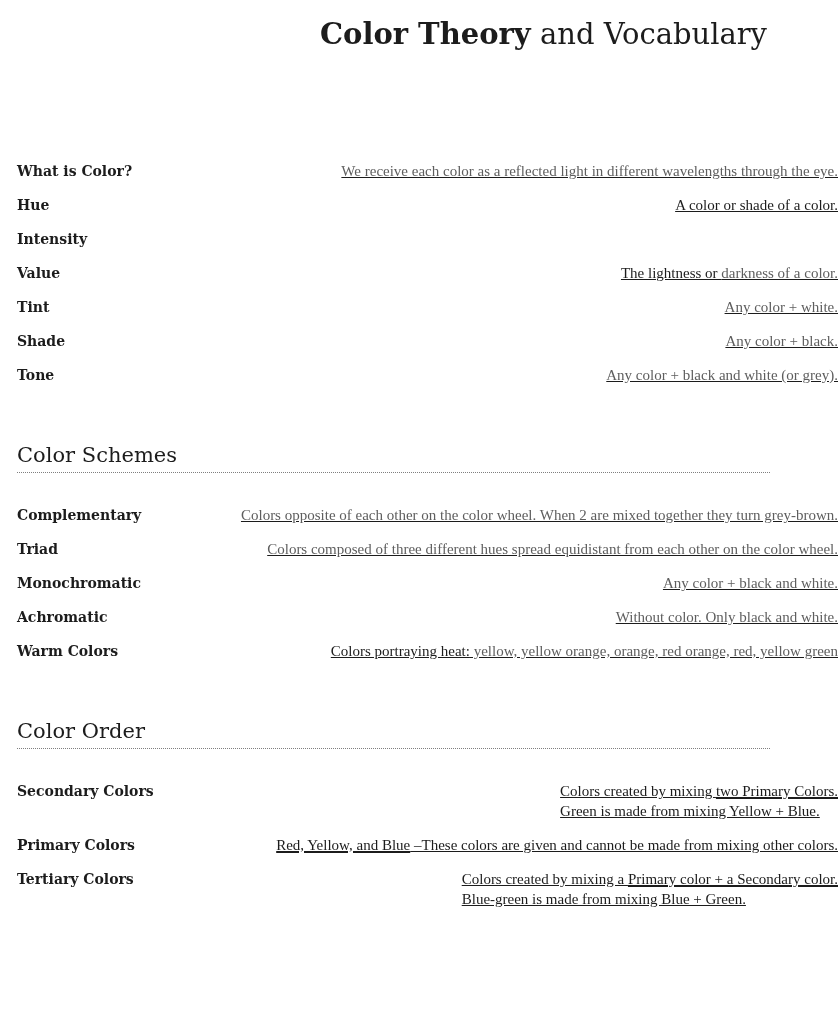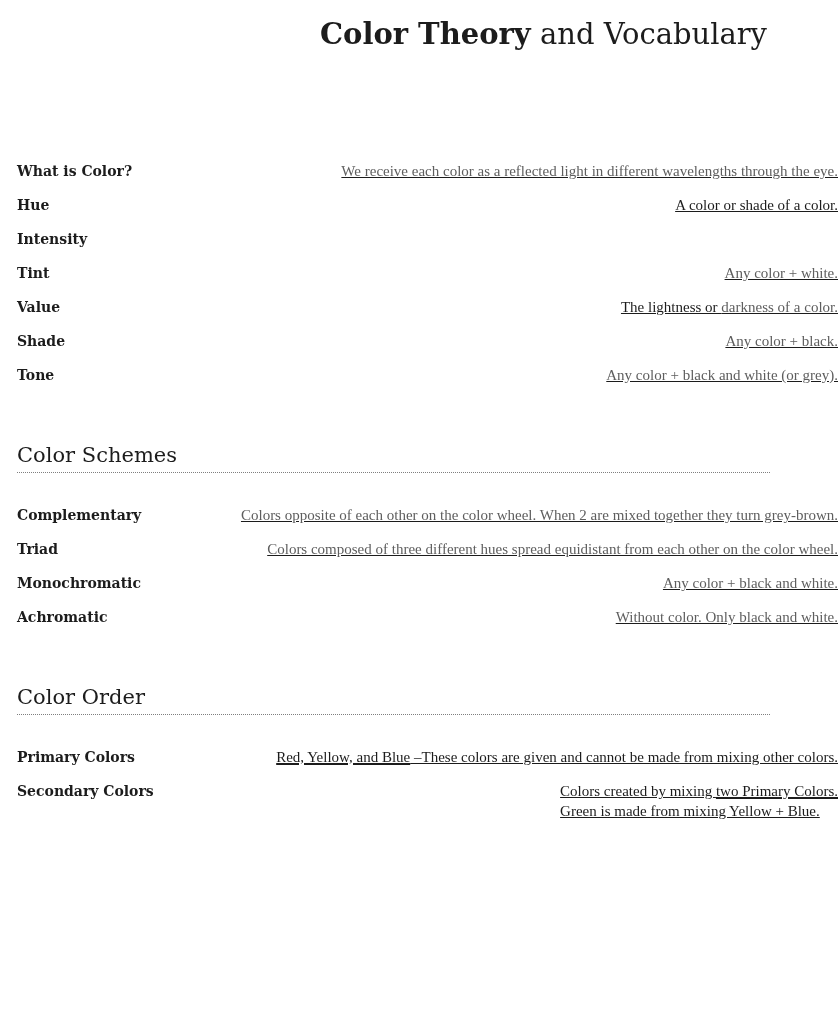--- a/index.html
+++ b/index.html
@@ -86,26 +86,26 @@
         <div class="def"><span class="grey">We receive each color as a reflected light in different wavelengths through the eye.</span></div>
       </div>
       <div class="row">
         <div class="term">Hue</div>
         <div class="def"><span class="black">A color or shade of a color.</span></div>
       </div>
       <div class="row">
         <div class="term">Intensity</div>
       </div>
       <div class="row">
+        <div class="term">Value</div>
+        <div class="def"><span class="black">The lightness or </span><span class="grey">darkness of a color.</span></div>
+      </div>
+      <div class="row">
         <div class="term">Tint</div>
         <div class="def"><span class="grey">Any color + white.</span></div>
-      </div>
-      <div class="row">
-        <div class="term">Value</div>
-        <div class="def"><span class="black">The lightness or </span><span class="grey">darkness of a color.</span></div>
       </div>
       <div class="row">
         <div class="term">Shade</div>
         <div class="def"><span class="grey">Any color + black.</span></div>
       </div>
       <div class="row">
         <div class="term">Tone</div>
         <div class="def"><span class="grey">Any color + black and white (or grey).</span></div>
       </div>
     </div>
@@ -123,31 +123,39 @@
           <div class="def"><span class="grey">Colors composed of three different hues spread equidistant from each other on the color wheel.</span></div>
         </div>
         <div class="row">
           <div class="term">Monochromatic</div>
           <div class="def"><span class="grey">Any color + black and white.</span></div>
         </div>
         <div class="row">
           <div class="term">Achromatic</div>
           <div class="def"><span class="grey">Without color. Only black and white.</span></div>
         </div>
+        <div class="row">
+          <div class="term">Warm Colors</div>
+          <div class="def"><span class="black">Colors portraying heat:</span><span class="grey"> yellow, yellow orange, orange, red orange, red, yellow green</span></div>
+        </div>
       </div>
   </section>
 
   <section>
     <h2 class="section-heading">Color Order</h2>
     <div class="dotted"></div>
     <div class="rows">
         <div class="row">
+          <div class="term">Secondary Colors</div>
+          <div class="def"><span class="black">Colors created by mixing </span><span class="black u">two Primary Colors.</span><br><span class="black">Green is made from mixing Yellow + Blue.</span></div>
+        </div>
+        <div class="row">
           <div class="term">Primary Colors</div>
           <div class="def"><span class="black u">Red, Yellow, and Blue</span><span class="black"> –These colors are given and cannot be made from mixing other colors.</span></div>
         </div>
         <div class="row">
-          <div class="term">Secondary Colors</div>
-          <div class="def"><span class="black">Colors created by mixing </span><span class="black u">two Primary Colors.</span><br><span class="black">Green is made from mixing Yellow + Blue.</span></div>
+          <div class="term">Tertiary Colors</div>
+          <div class="def"><span class="black">Colors created by mixing a </span><span class="black u">Primary color + a Secondary color.</span><br><span class="black">Blue-green is made from mixing Blue + Green.</span></div>
         </div>
       </div>
   </section>
 
 </div>
 
 </body></html>

